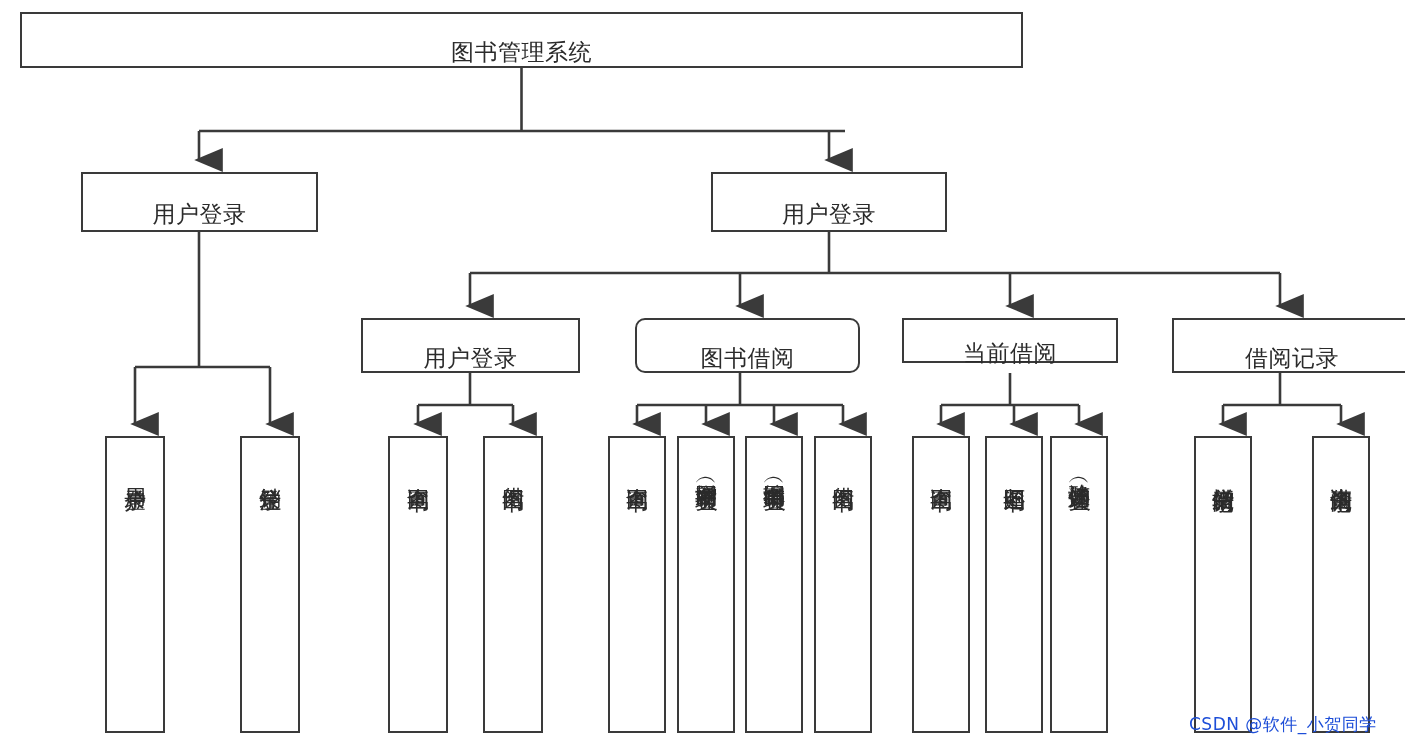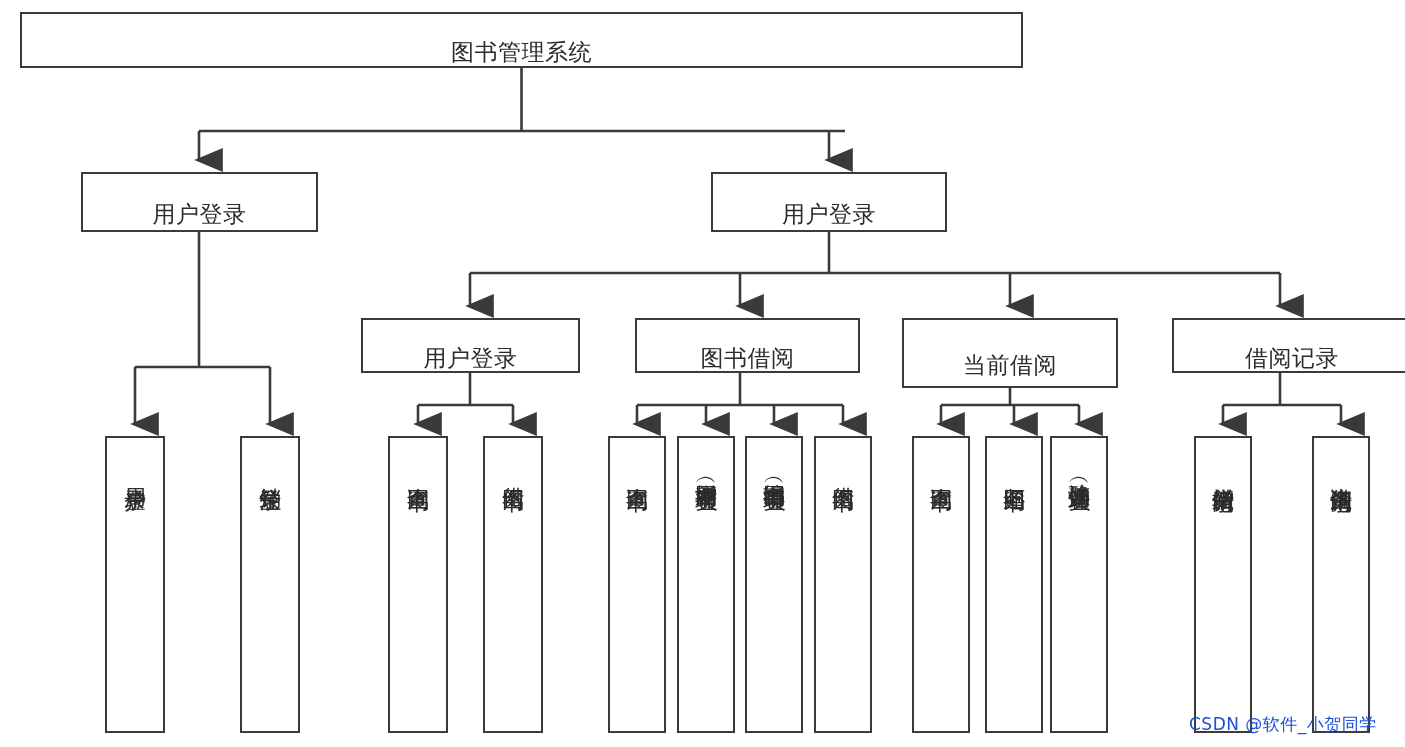--- a/index.html
+++ b/index.html
@@ -143,25 +143,25 @@
   </div>
 
   <div class="node horiz" style="left:711px; top:172px; width:236px; height:60px;">
     <span class="node-label">用户登录</span>
   </div>
 
   <div class="node horiz" style="left:361px; top:318px; width:219px; height:55px;">
     <span class="node-label">用户登录</span>
   </div>
 
-  <div class="node horiz" style="left:635px; top:318px; width:225px; height:55px;">
+  <div class="node horiz" style="left:635px; top:318px; width:225px; height:55px;border-radius:10px;">
     <span class="node-label">图书借阅</span>
   </div>
 
-  <div class="node horiz" style="left:902px; top:318px; width:216px; height:70px;">
+  <div class="node horiz" style="left:902px; top:318px; width:216px; height:45px;">
     <span class="node-label">当前借阅</span>
   </div>
 
   <div class="node horiz" style="left:1172px; top:318px; width:240px; height:55px;align-items:center;">
     <span class="node-label">借阅记录</span>
   </div>
 
   <div class="node vert" style="left:105px; top:436px; width:60px; height:297px;">
     <span class="node-label">用户登录</span>
   </div>

